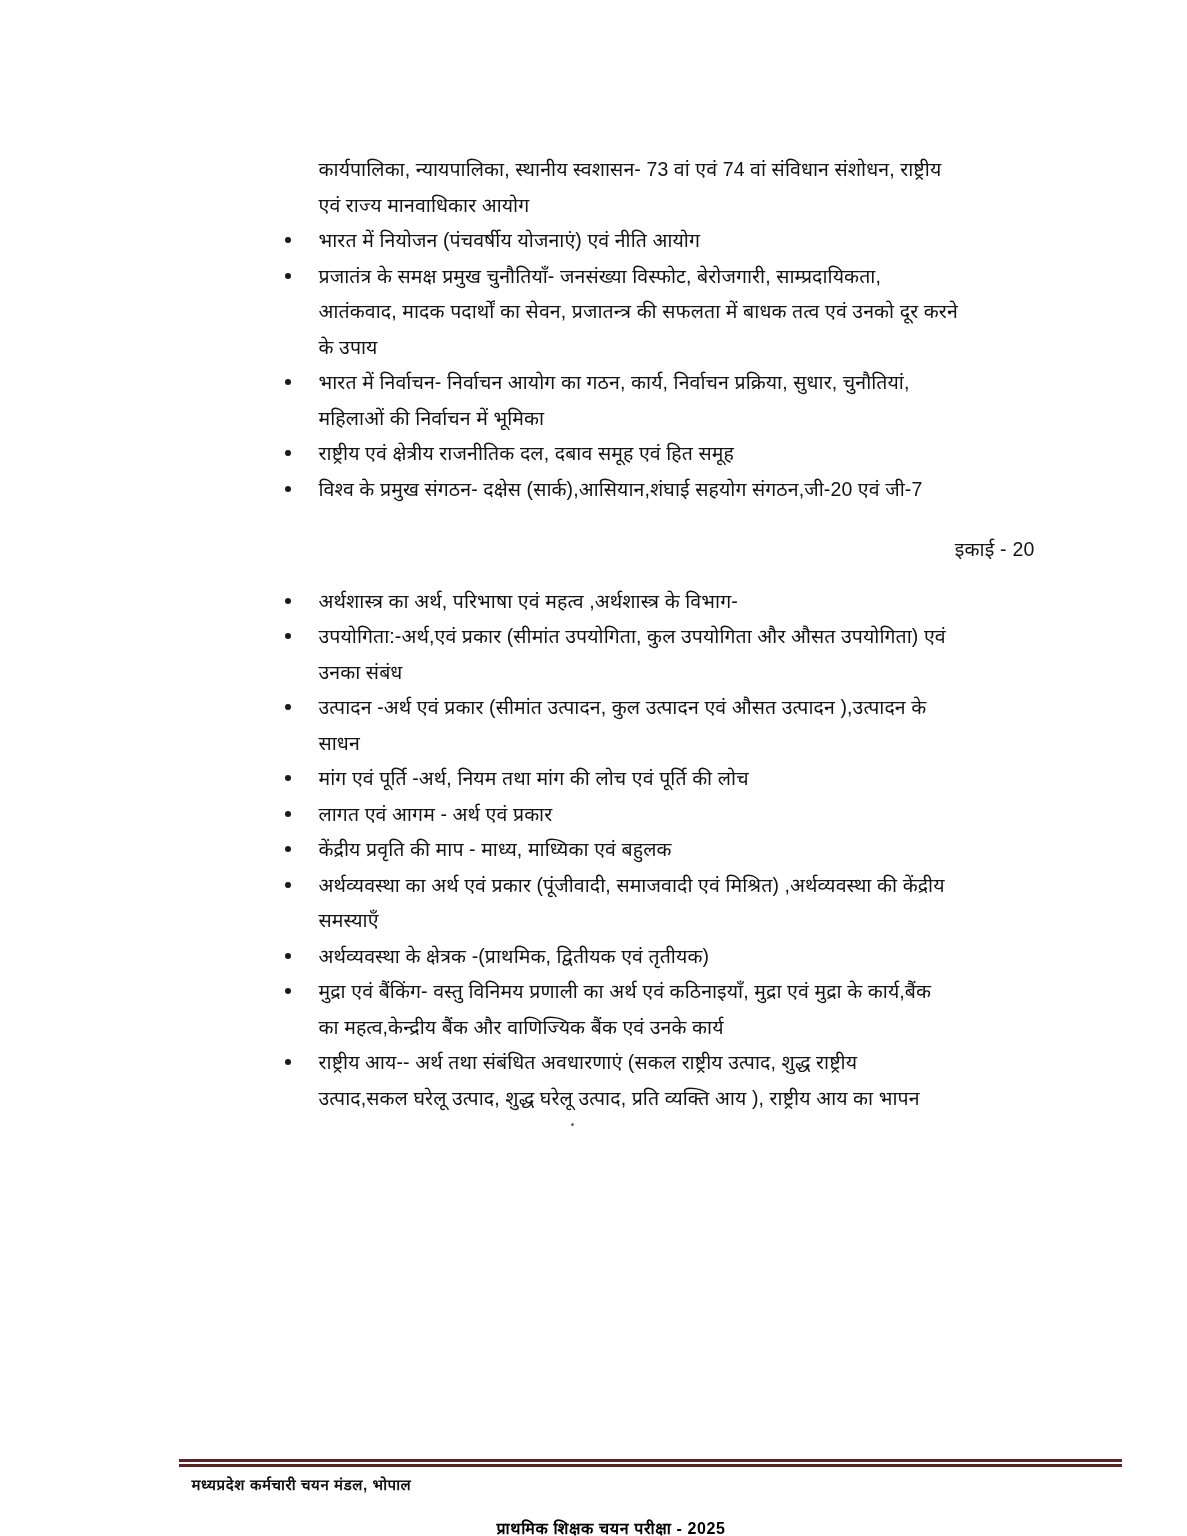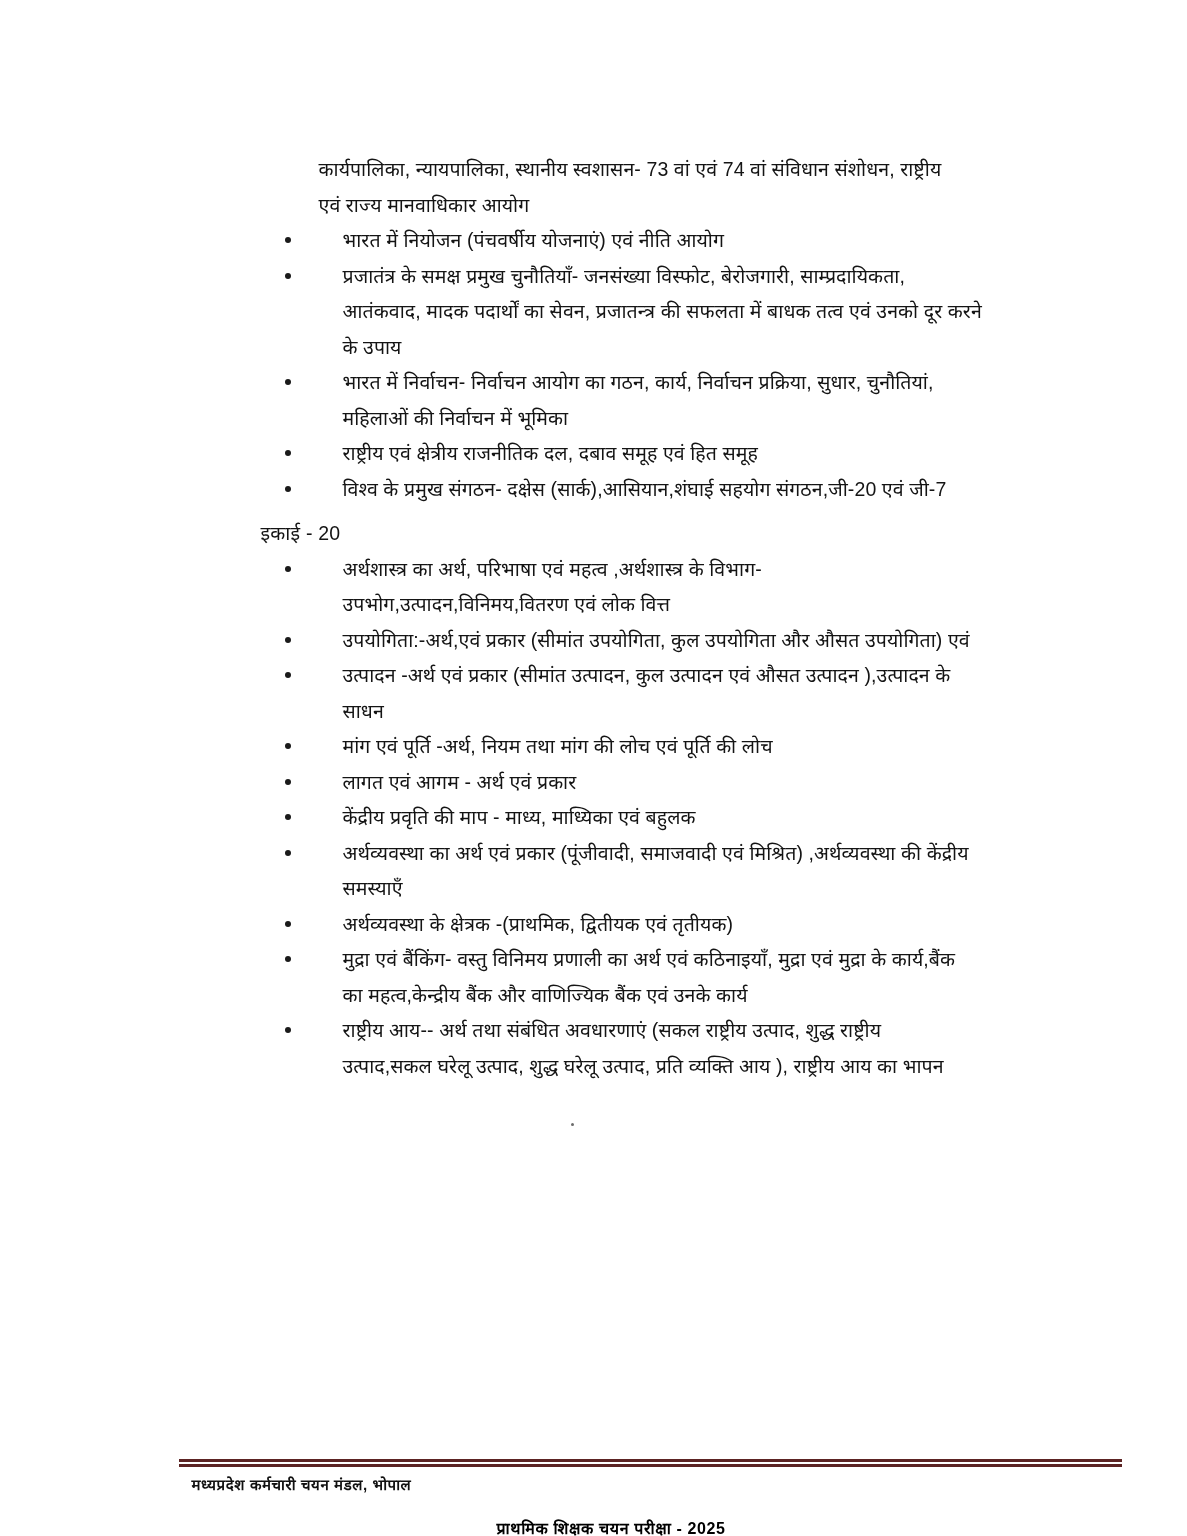--- a/index.html
+++ b/index.html
@@ -66,31 +66,31 @@
     top: 14px;
     width: 6px;
     height: 6px;
     border-radius: 50%;
     background: #1a1a1a;
   }
 
   .bullet-item .ln {
     display: block;
     white-space: nowrap;
-    margin-left: 24px;
   }
 
   
   .unit-heading {
     font-size: 19.5px;
     line-height: 35.5px;
     color: #141414;
-    margin: 0;
+    margin: 16px;
     padding: 0;
     letter-spacing: 0.2px;
+    text-align: right;
   }
 
   .spacer-sm { height: 9px; }
 
   
   .ink-speck {
     position: absolute;
     left: 505px;
     top: 1123px;
     width: 3px;
@@ -209,26 +209,26 @@
 
     <div class="spacer-sm"></div>
 
     <div class="unit-heading">इकाई - 20</div>
 
     <ul class="bullet-list">
 
       <li class="bullet-item">
         <span class="dot"></span>
         <span class="ln">अर्थशास्त्र का अर्थ, परिभाषा एवं महत्व ,अर्थशास्त्र के विभाग-</span>
-        <span class="ln">उपभोग,उत्पादन,विनिमय,वितरण एवं लोक वित्त</span>
       </li>
 
       <li class="bullet-item">
         <span class="dot"></span>
         <span class="ln">उपयोगिता:-अर्थ,एवं प्रकार (सीमांत उपयोगिता, कुल उपयोगिता और औसत उपयोगिता) एवं</span>
+        <span class="ln">उनका संबंध</span>
       </li>
 
       <li class="bullet-item">
         <span class="dot"></span>
         <span class="ln">उत्पादन -अर्थ एवं प्रकार (सीमांत उत्पादन, कुल उत्पादन एवं औसत उत्पादन ),उत्पादन के</span>
         <span class="ln">साधन</span>
       </li>
 
       <li class="bullet-item">
         <span class="dot"></span>

